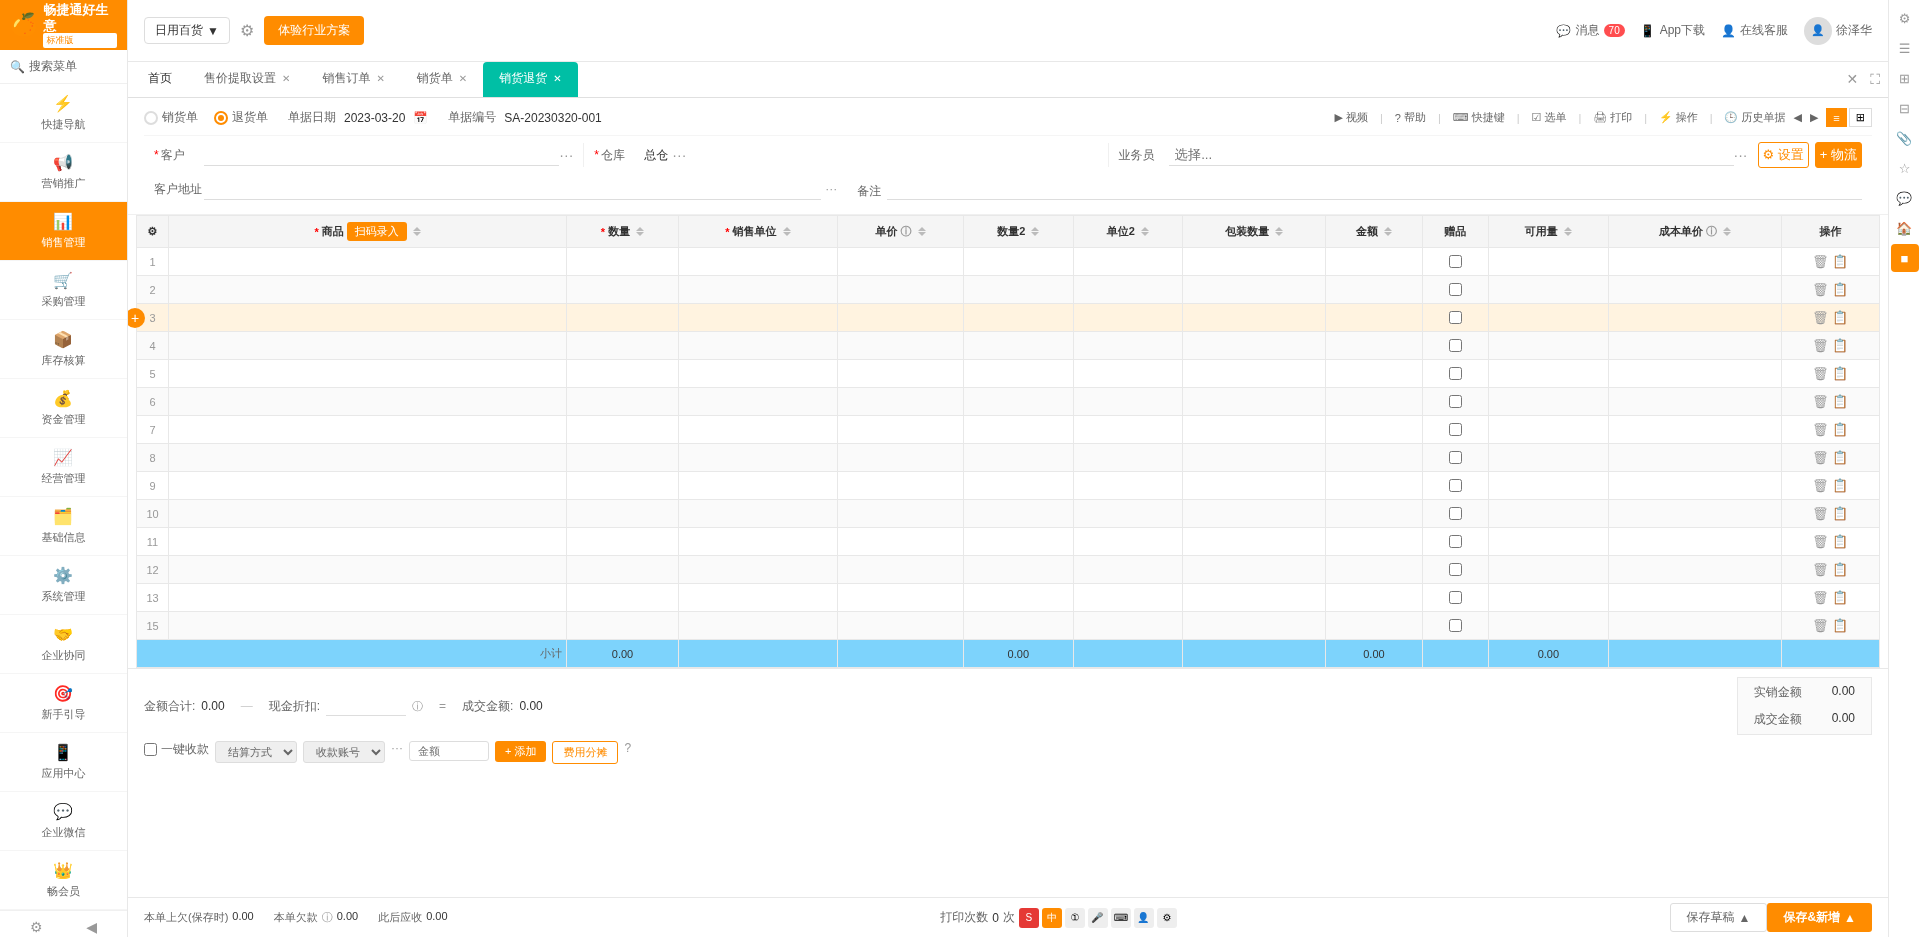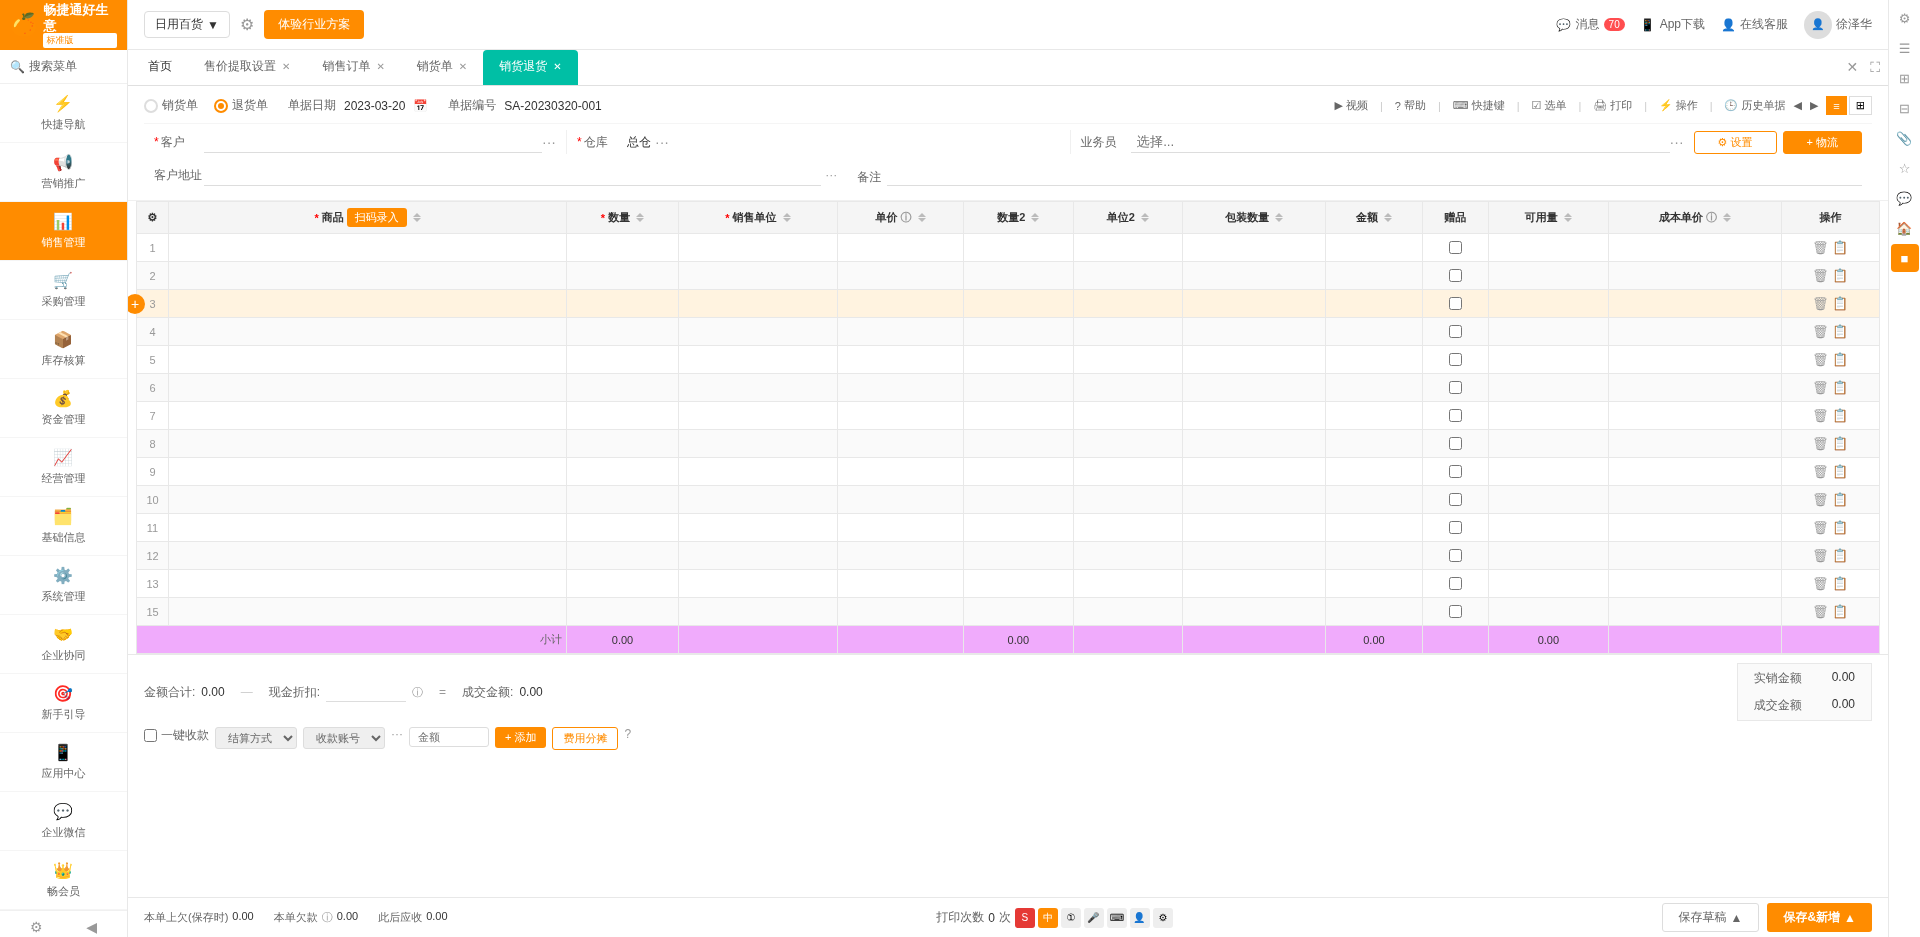--- a/index.html
+++ b/index.html
@@ -14,21 +14,21 @@
     .sidebar-nav-item { display: flex; flex-direction: column; align-items: center; padding: 10px 6px; cursor: pointer; color: #666; font-size: 11px; gap: 4px; border-bottom: 1px solid #f5f5f5; }
     .sidebar-nav-item.active { background: #ff8c00; color: #fff; }
     .sidebar-nav-icon { font-size: 16px; }
     .sidebar-bottom { margin-top: auto; display: flex; align-items: center; justify-content: space-around; padding: 8px; border-top: 1px solid #f0f0f0; }
     .sidebar-bottom-icon { color: #999; cursor: pointer; font-size: 14px; }
 
     
     .main { flex: 1; display: flex; flex-direction: column; overflow: hidden; }
 
     
-    .topbar { height: 50px; background: #fff; display: flex; align-items: center; justify-content: space-between; padding: 0 16px; border-bottom: 1px solid #e8e8e8; }
+    .topbar { height: 62px; background: #fff; display: flex; align-items: center; justify-content: space-between; padding: 0 16px; border-bottom: 1px solid #e8e8e8; }
     .topbar-left { display: flex; align-items: center; gap: 10px; }
     .topbar-select { display: flex; align-items: center; gap: 4px; border: 1px solid #ddd; border-radius: 4px; padding: 4px 10px; background: #fff; cursor: pointer; color: #333; }
     .topbar-gear { color: #999; cursor: pointer; font-size: 16px; }
     .topbar-btn { background: #ff8c00; color: #fff; border: none; border-radius: 4px; padding: 6px 14px; cursor: pointer; font-size: 12px; }
     .topbar-right { display: flex; align-items: center; gap: 16px; color: #666; }
     .topbar-right-item { display: flex; align-items: center; gap: 4px; cursor: pointer; }
     .topbar-badge { background: #ff4d4f; color: #fff; border-radius: 10px; padding: 1px 5px; font-size: 10px; }
     .topbar-avatar { width: 28px; height: 28px; background: #ddd; border-radius: 50%; display: flex; align-items: center; justify-content: center; font-size: 11px; }
 
     
@@ -63,21 +63,21 @@
 
     
     .form-fields-row { display: flex; align-items: center; gap: 0; padding: 6px 0; }
     .form-field { display: flex; align-items: center; flex: 1; padding: 0 10px; }
     .form-field-label { color: #666; white-space: nowrap; min-width: 50px; }
     .form-field-label.required::before { content: '*'; color: red; margin-right: 2px; }
     .form-field-input { flex: 1; border: none; border-bottom: 1px solid #ddd; padding: 3px 6px; color: #333; min-width: 80px; outline: none; }
     .form-field-dots { color: #999; cursor: pointer; font-size: 14px; }
     .form-field-divider { width: 1px; background: #f0f0f0; height: 24px; }
     .form-btn-group { display: flex; gap: 6px; margin-left: auto; padding-right: 10px; }
-    .form-btn { border: 1px solid #ff8c00; color: #ff8c00; background: #fff; padding: 3px 23px; border-radius: 3px; cursor: pointer; font-size: 11px; }
+    .form-btn { border: 1px solid #ff8c00; color: #ff8c00; background: #fff; padding: 3px 4px; border-radius: 3px; cursor: pointer; font-size: 13px; }
     .form-btn-add { background: #ff8c00; color: #fff; }
     .form-address-row { display: flex; align-items: center; padding: 4px 10px; gap: 0; }
     .form-address-field { display: flex; align-items: center; flex: 1; }
     .form-address-label { color: #666; min-width: 50px; }
     .form-address-dots { color: #999; cursor: pointer; }
     .form-note-field { display: flex; align-items: flex-end; flex: 1.5; }
     .form-note-label { color: #666; min-width: 30px; margin-left: 20px; }
     .form-note-input { flex: 1; border: none; border-bottom: 1px solid #ddd; padding: 3px 6px; outline: none; }
 
     
@@ -109,21 +109,21 @@
     .payment-add-btn { background: #ff8c00; color: #fff; border: none; padding: 3px 10px; border-radius: 3px; cursor: pointer; font-size: 11px; }
     .payment-split-btn { border: 1px solid #ff8c00; color: #ff8c00; background: #fff; padding: 3px 10px; border-radius: 3px; cursor: pointer; font-size: 11px; }
     .help-icon { color: #999; cursor: pointer; }
 
     
     .footer-bar { height: 40px; background: #fff; border-top: 1px solid #e8e8e8; display: flex; align-items: center; padding: 0 16px; justify-content: space-between; }
     .footer-info { display: flex; gap: 20px; color: #666; font-size: 11px; }
     .footer-info-item { display: flex; gap: 4px; }
     .footer-middle { display: flex; gap: 4px; align-items: center; }
     .footer-icon { width: 20px; height: 20px; border-radius: 3px; background: #ccc; display: flex; align-items: center; justify-content: center; cursor: pointer; font-size: 10px; }
-    .footer-right { display: flex; gap: 8px; }
+    .footer-right { display: flex; }
     .btn-save-draft { border: 1px solid #ddd; background: #fff; padding: 5px 16px; border-radius: 3px; cursor: pointer; color: #666; font-size: 12px; display: flex; align-items: center; gap: 4px; }
     .btn-save-new { background: #ff8c00; color: #fff; border: none; padding: 5px 16px; border-radius: 3px; cursor: pointer; font-size: 12px; display: flex; align-items: center; gap: 4px; font-weight: bold; }
 
     
     .right-panel { width: 32px; background: #fff; border-left: 1px solid #e8e8e8; display: flex; flex-direction: column; align-items: center; padding: 4px 0; gap: 2px; }
     .right-panel-icon { width: 28px; height: 28px; display: flex; align-items: center; justify-content: center; cursor: pointer; color: #999; border-radius: 4px; font-size: 13px; }
     .right-panel-icon.orange-bg { background: #ff8c00; color: #fff; }
 
     .info-icon { color: #999; font-size: 11px; cursor: pointer; }
     .sep-line { color: #ccc; margin: 0 4px; }
@@ -826,21 +826,21 @@
               <td></td>
               <td>
         <div class="row-actions">
           <button class="row-action-btn">🗑</button>
           <button class="row-action-btn">📋</button>
         </div>
       </td>
             </tr>
           </tbody>
         <tfoot>
-          <tr style="background:#f0abfc;">
+          <tr style="background:#7dd3fc;">
             <td colspan="2" style="text-align:right; color:#666; font-weight:500;">小计</td>
             <td>0.00</td>
             <td></td>
             <td></td>
             <td>0.00</td>
             <td></td>
             <td></td>
             <td>0.00</td>
             <td></td>
             <td>0.00</td>

